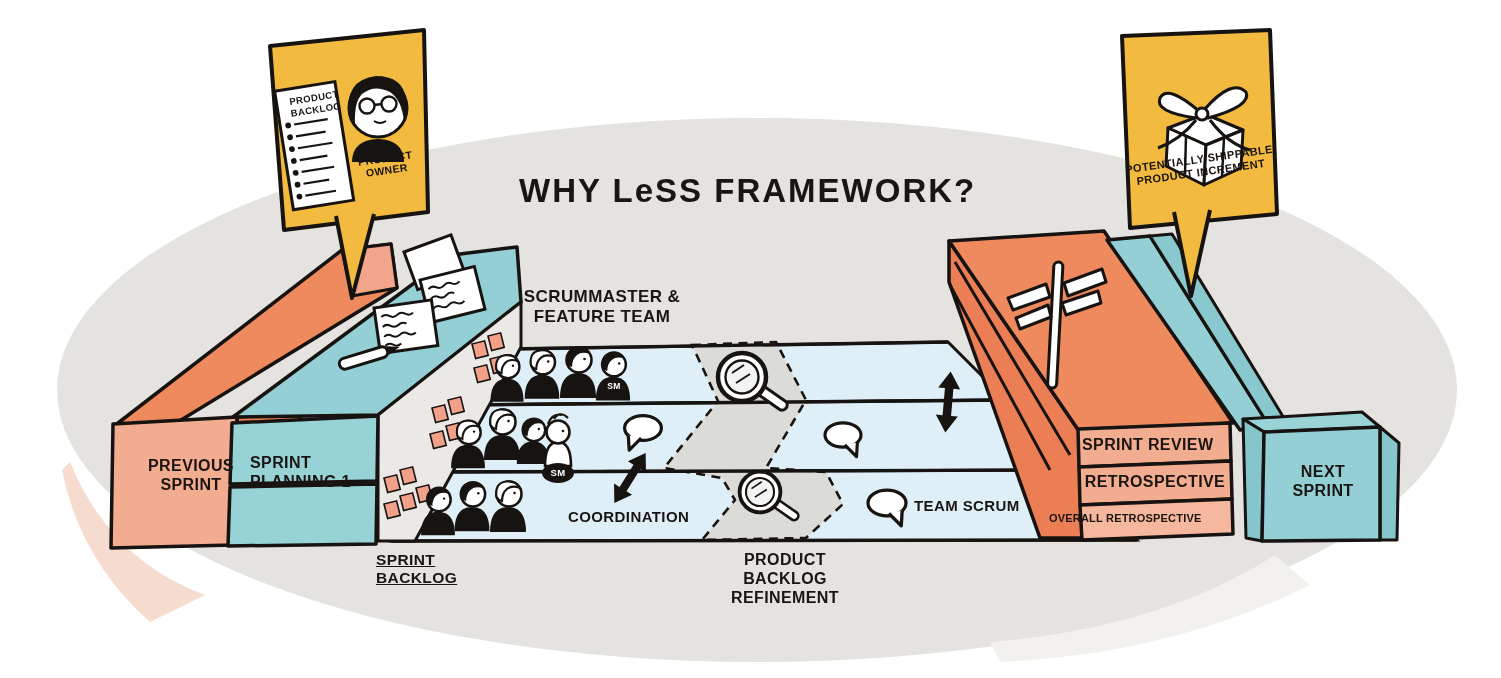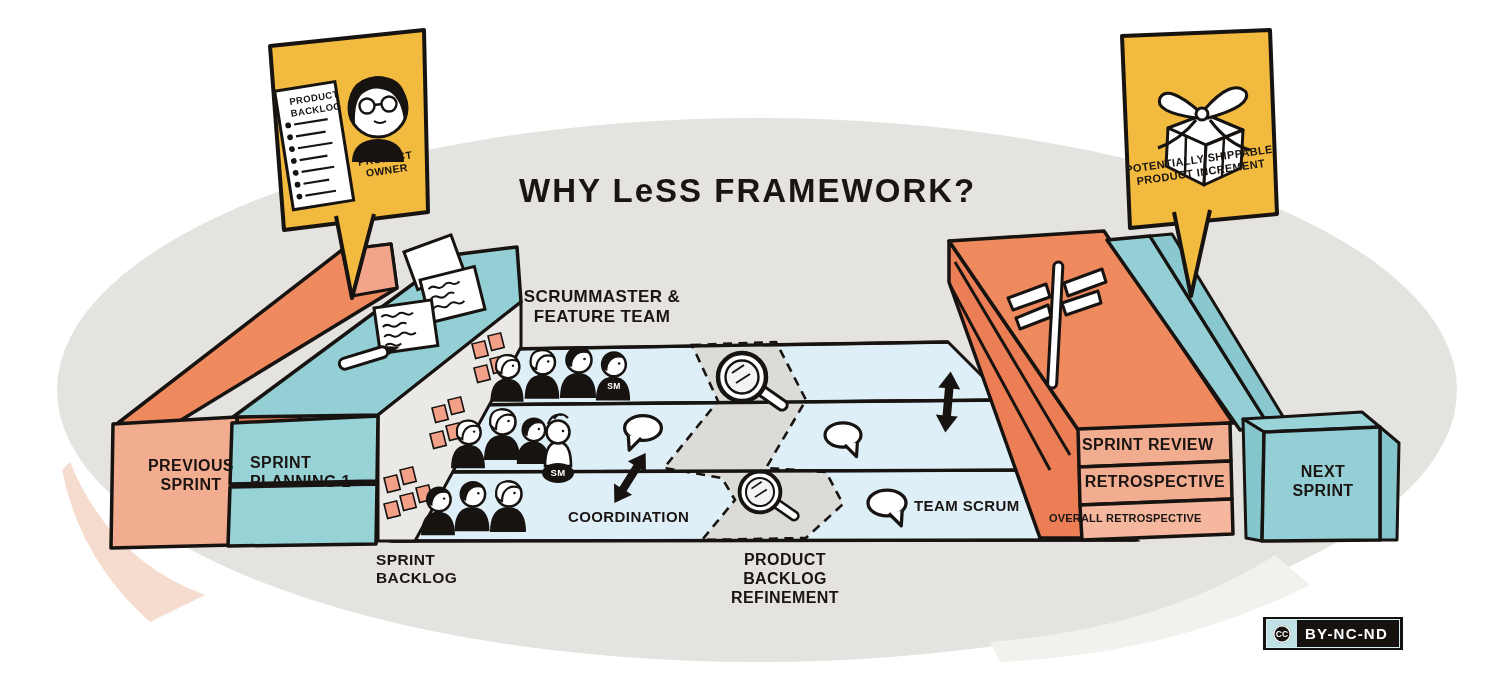--- a/index.html
+++ b/index.html
@@ -247,39 +247,31 @@
   </g>
 </svg>
 
 <div class="lbl title" style="left:519px;top:172px;">WHY LeSS FRAMEWORK?</div>
 
 <div class="lbl ctr" style="left:520px;top:287px;width:164px;font-size:17px;">SCRUMMASTER &amp; FEATURE TEAM</div>
 
 <div class="lbl ctr" style="left:132px;top:457px;width:118px;font-size:16px;">PREVIOUS SPRINT</div>
 <div class="lbl" style="left:250px;top:431px;width:112px;font-size:16px;margin-top:23px;">SPRINT PLANNING 1</div>
 
-<div class="lbl" style="left:376px;top:551px;width:92px;font-size:15.5px;">SPRINT BACKLOG</div>
+<div class="lbl" style="left:376px;top:551px;width:92px;font-size:15.5px;text-decoration:underline;">SPRINT BACKLOG</div>
 <div class="lbl nowrap" style="left:568px;top:508px;font-size:15px;">COORDINATION</div>
 <div class="lbl ctr" style="left:725px;top:551px;width:120px;font-size:16px;">PRODUCT BACKLOG REFINEMENT</div>
 <div class="lbl nowrap" style="left:914px;top:497px;font-size:15px;">TEAM SCRUM</div>
 
 <div class="lbl ctr nowrap" style="left:1082px;top:436px;width:122px;font-size:16px;">SPRINT REVIEW</div>
 <div class="lbl ctr nowrap" style="left:1082px;top:473px;width:146px;font-size:16px;">RETROSPECTIVE</div>
 <div class="lbl ctr nowrap" style="left:1049px;top:512px;width:152px;font-size:11px;letter-spacing:.2px;">OVERALL RETROSPECTIVE</div>
 <div class="lbl ctr" style="left:1280px;top:463px;width:86px;font-size:16px;">NEXT SPRINT</div>
 
 <div class="lbl sm" style="left:601px;top:381px;width:26px;font-size:8.5px;">SM</div>
 <div class="lbl sm" style="left:545px;top:467px;width:26px;font-size:9.5px;">SM</div>
 
 <div class="lbl ctr" style="left:288px;top:92px;width:54px;font-size:9.5px;line-height:1.25;transform:rotate(-9deg);">PRODUCT BACKLOG</div>
 <div class="lbl ctr" style="left:350px;top:152px;width:72px;font-size:10.5px;transform:rotate(-8deg);">PRODUCT OWNER</div>
 <div class="lbl ctr" style="left:1124px;top:153px;width:152px;font-size:11px;transform:rotate(-8deg);">POTENTIALLY SHIPPABLE PRODUCT INCREMENT</div>
 
-<div class="cc">
-  <div class="cc-inner">
-    <span class="cc-icon">
-          <i>CC</i>
-        </span>
-    <span class="cc-text">BY-NC-ND</span>
-  </div>
+
 </div>
 
-</div>
-
 </body></html>

